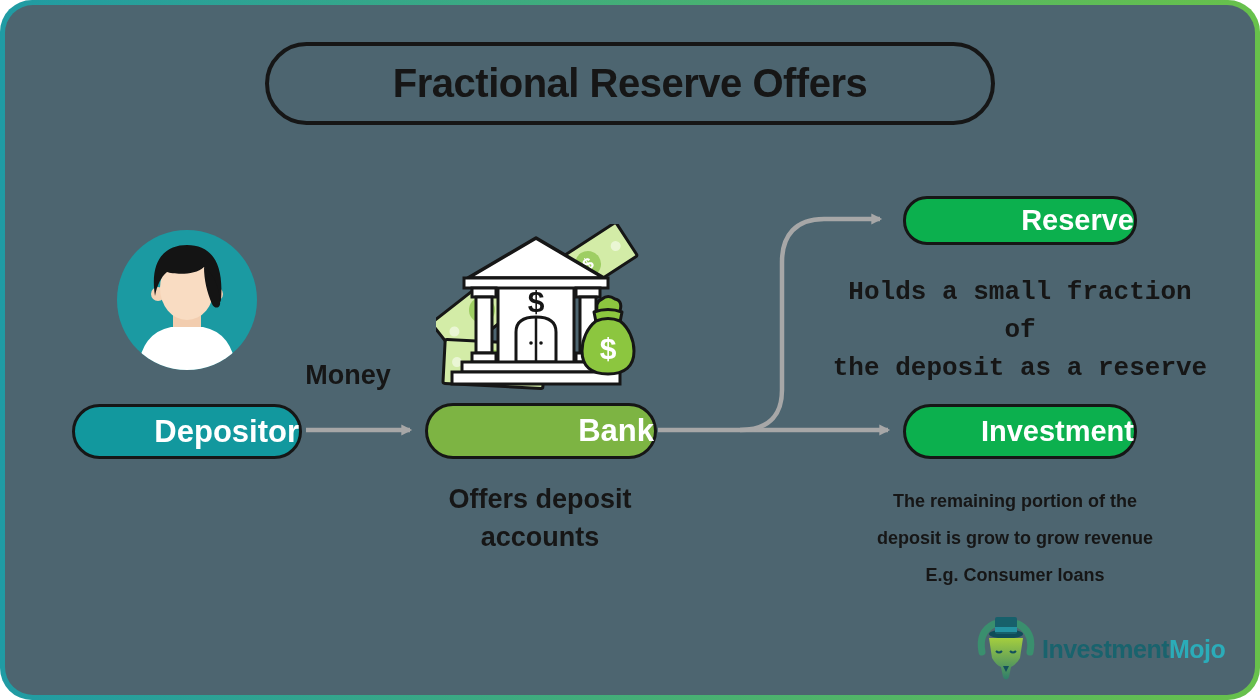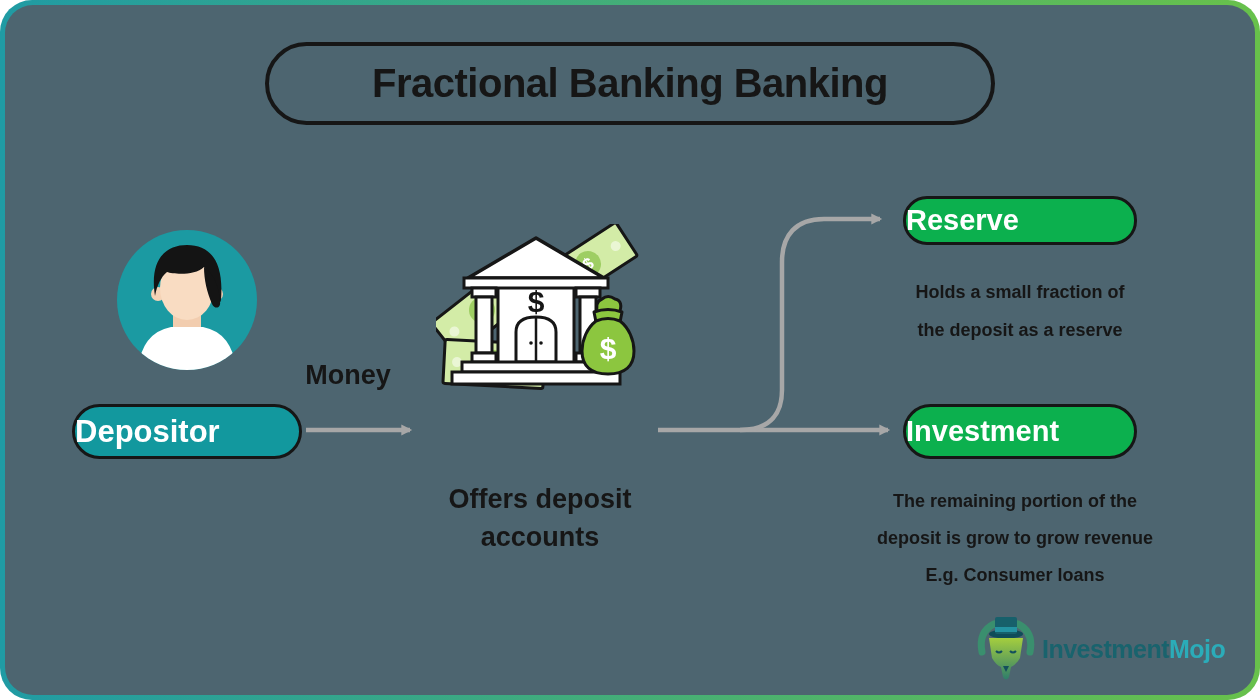--- a/index.html
+++ b/index.html
@@ -20,36 +20,36 @@
   .title-box{
     left:265px;top:42px;width:722px;height:75px;
     border:4px solid var(--text-dark);border-radius:44px;
     display:flex;align-items:center;justify-content:center;
   }
   .title-text{
     font-size:40px;font-weight:bold;color:var(--text-dark);letter-spacing:-0.5px;
   }
   .node{
     border:3px solid var(--text-dark);border-radius:28px;
-    display:flex;align-items:center;justify-content:flex-start;
+    display:flex;align-items:center;justify-content:flex-end;
     color:#ffffff;font-weight:bold;
   }
   .node-depositor{left:72px;top:404px;width:224px;height:49px;background:var(--depositor);font-size:31px;}
   .node-bank{left:425px;top:403px;width:226px;height:50px;background:var(--bank);font-size:31px;}
   .node-reserve{left:903px;top:196px;width:228px;height:43px;background:var(--reserve);font-size:29px;border-radius:24px;}
   .node-investment{left:903px;top:404px;width:228px;height:49px;background:var(--reserve);font-size:29px;}
   .money-label{
     left:288px;top:360px;width:120px;text-align:center;
     font-size:27px;font-weight:bold;color:var(--text-dark);
   }
   .desc{
     text-align:center;font-weight:bold;color:var(--text-dark);
   }
   .desc-bank{left:415px;top:480px;width:250px;font-size:27px;line-height:38px;}
-  .desc-reserve{left:830px;top:273px;width:380px;font-size:18px;line-height:38px;}
+  .desc-reserve{left:830px;top:273px;width:380px;font-size:26px;line-height:38px;font-family:Liberation Mono, monospace;}
   .desc-investment{left:780px;top:483px;width:470px;font-size:18px;line-height:37px;}
   .arrows{left:0;top:0;pointer-events:none;}
   .arrow-line{stroke:var(--arrow);stroke-width:4.5;fill:none;}
   .arrow-head{fill:var(--arrow);}
   .avatar{
     left:117px;top:230px;width:140px;height:140px;border-radius:50%;
     background:#1B9AA2;overflow:hidden;
   }
   .logo{left:974px;top:614px;display:flex;align-items:center;}
   .logo-text{font-size:25px;font-weight:bold;letter-spacing:-0.5px;white-space:nowrap;}
@@ -57,21 +57,21 @@
   .logo-part2{color:var(--logo-light);text-align:center;}
 </style>
 </head>
 <body>
 
 <div class="page">
   <div class="frame"></div>
   <div class="canvas"></div>
 
   <div class="abs title-box">
-    <span class="title-text">Fractional Banking Banking</span>
+    <span class="title-text">Fractional Reserve Offers</span>
   </div>
 
   <svg class="abs arrows" width="1260" height="700" viewBox="0 0 1260 700">
     <defs>
       <marker id="ah" viewBox="0 0 12 12" refX="9" refY="6" markerWidth="13" markerHeight="13" markerUnits="userSpaceOnUse" orient="auto">
         <path class="arrow-head" d="M1,1 L11,6 L1,11 Z"></path>
       </marker>
     </defs>
     <line class="arrow-line" x1="306" y1="430" x2="410" y2="430" marker-end="url(#ah)"></line>
     <line class="arrow-line" x1="658" y1="430" x2="888" y2="430" marker-end="url(#ah)"></line>
@@ -140,20 +140,23 @@
     </g>
 
     <g>
       <path d="M162,90 Q158,78 166,75 Q172,70 179,75 Q188,77 183,90 Z" fill="#8CC63F" stroke="#161616" stroke-width="3" stroke-linejoin="round"></path>
       <path d="M160,98 L158,88 Q172,83 186,88 L184,98 Z" fill="#8CC63F" stroke="#161616" stroke-width="3" stroke-linejoin="round"></path>
       <path d="M160,97 C151,104 146,116 146,127 C146,142 155,150 172,150 C189,150 198,142 198,127 C198,116 193,104 184,97 Q172,92 160,97 Z" fill="#8CC63F" stroke="#161616" stroke-width="3"></path>
       <text x="172" y="135" text-anchor="middle" font-size="30" font-weight="bold" fill="#ffffff">$</text>
     </g>
   </svg>
 
+  <div class="abs node node-bank">
+    <span>Bank</span>
+  </div>
   <div class="abs desc desc-bank">
     <div>Offers deposit</div>
     <div>accounts</div>
   </div>
 
   <div class="abs node node-reserve">
     <span>Reserve</span>
   </div>
   <div class="abs desc desc-reserve">
     <div>Holds a small fraction of</div>

